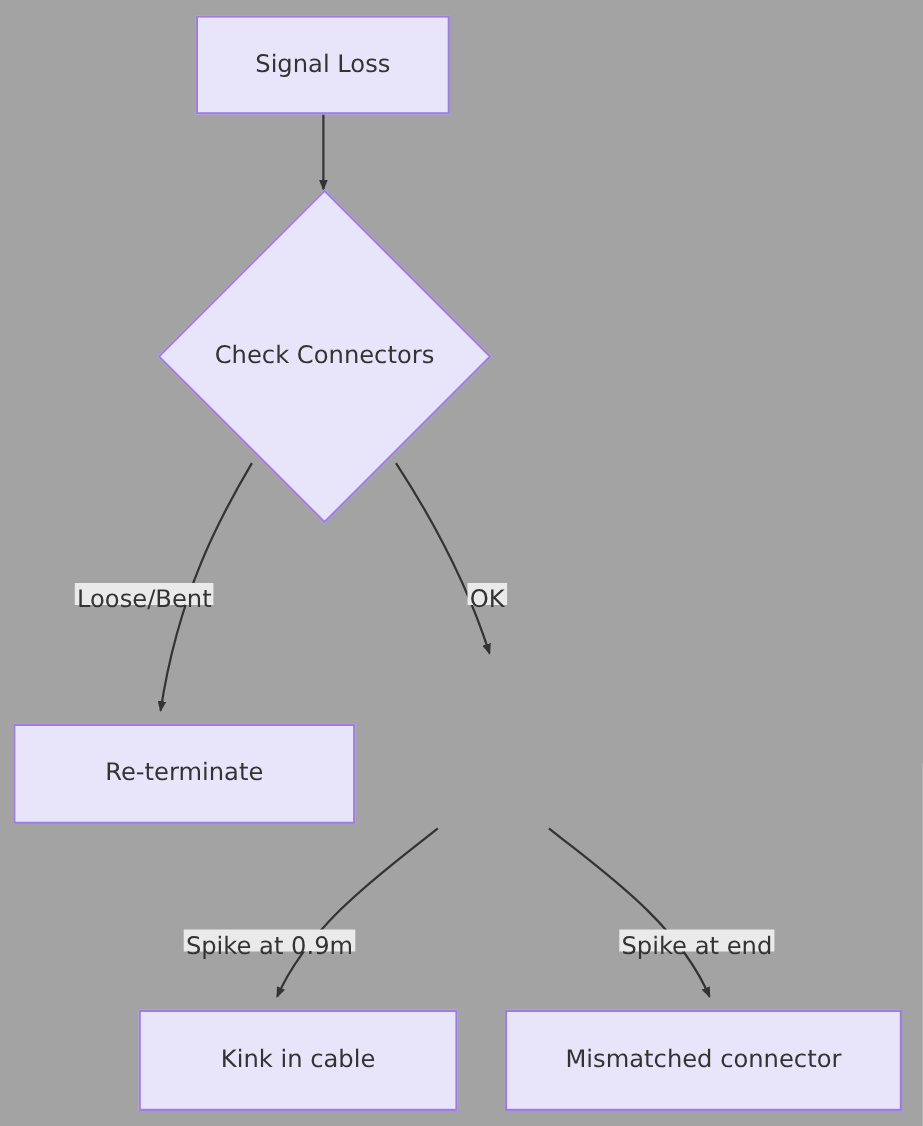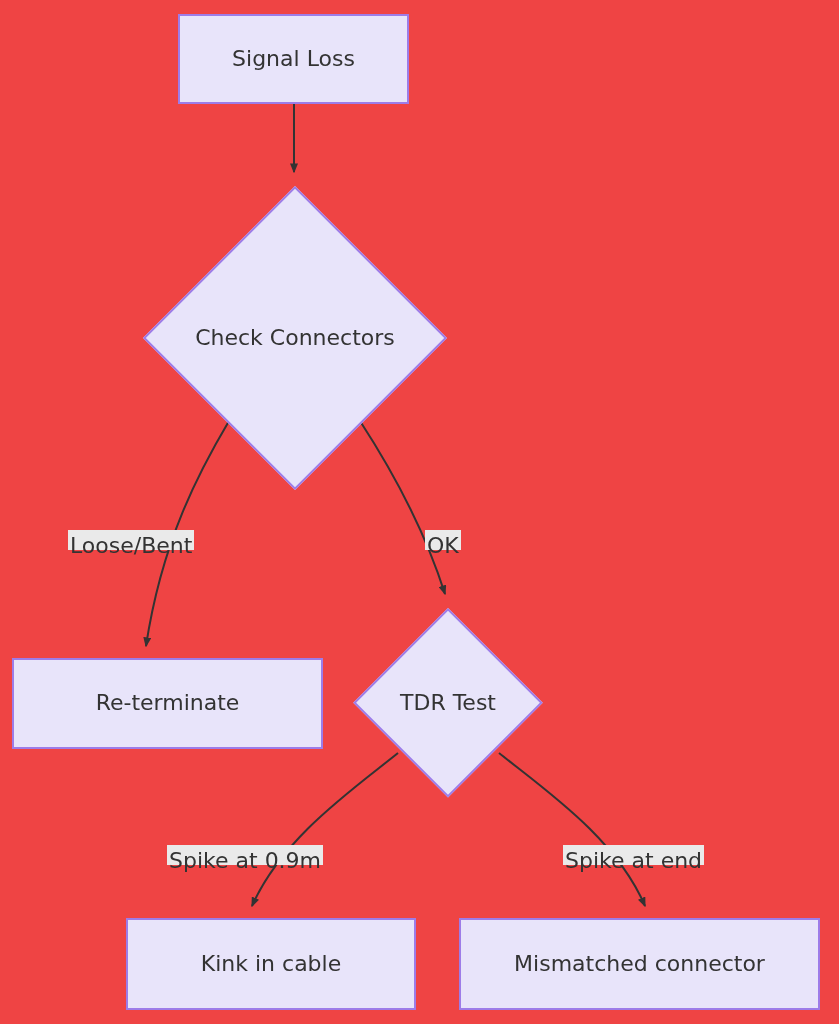--- a/index.html
+++ b/index.html
@@ -7,21 +7,21 @@
     padding: 0;
     background: #ffffff;
   }
   body {
     font-family: "DejaVu Sans", "Liberation Sans", sans-serif;
   }
   #flowchart-canvas {
     position: relative;
     width: 839px;
     height: 1024px;
-    background: #ef4444;
+    background: #a3a3a3;
     overflow: hidden;
   }
   #edge-layer {
     position: absolute;
     left: 0;
     top: 0;
     width: 839px;
     height: 1024px;
   }
   .node {
@@ -98,33 +98,29 @@
 
     <path d="M398,753 C352,790 282,838 252,906" fill="none" stroke="#333333" stroke-width="2" marker-end="url(#arrowhead)"></path>
 
     <path d="M499,753 C545,790 616,838 645,906" fill="none" stroke="#333333" stroke-width="2" marker-end="url(#arrowhead)"></path>
   </svg>
 
   <div class="node node-rect" style="left:178px; top:14px; width:231px; height:90px;">
     <span class="node-label">Signal Loss</span>
   </div>
 
-  <div class="node node-diamond" style="left:143px; top:186px; width:304px; height:304px;">
+  <div class="node node-diamond" style="left:143px; top:172px; width:304px; height:304px;">
     <span class="diamond-shape"></span>
     <span class="node-label">Check Connectors</span>
   </div>
 
   <div class="node node-rect" style="left:12px; top:658px; width:311px; height:91px;">
     <span class="node-label">Re-terminate</span>
   </div>
 
-  <div class="node node-diamond" style="left:353px; top:608px; width:190px; height:190px;">
-    <span class="diamond-shape"></span>
-    <span class="node-label">TDR Test</span>
-  </div>
 
   <div class="node node-rect" style="left:126px; top:918px; width:290px; height:92px;">
     <span class="node-label">Kink in cable</span>
   </div>
 
   <div class="node node-rect" style="left:459px; top:918px; width:361px; height:92px;">
     <span class="node-label">Mismatched connector</span>
   </div>
 
   <div class="edge-label" style="left:68px; top:530px;">Loose/Bent</div>

